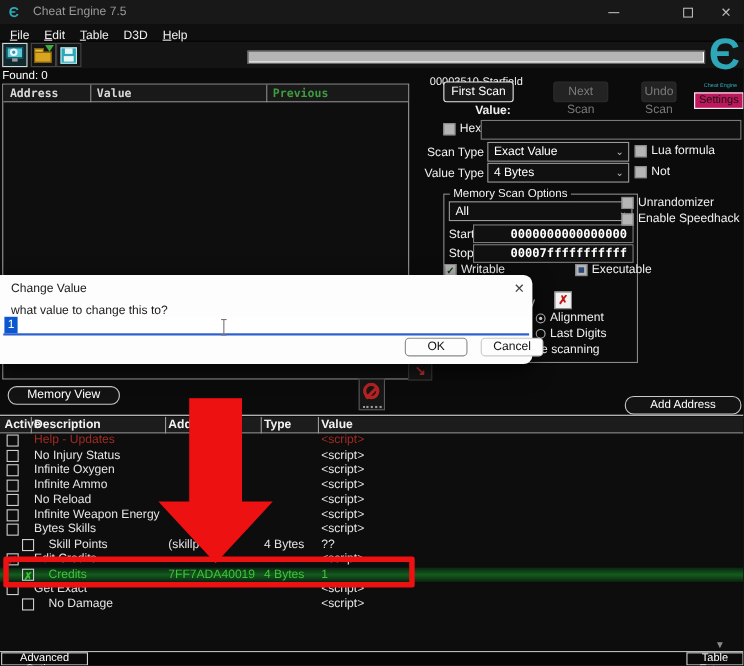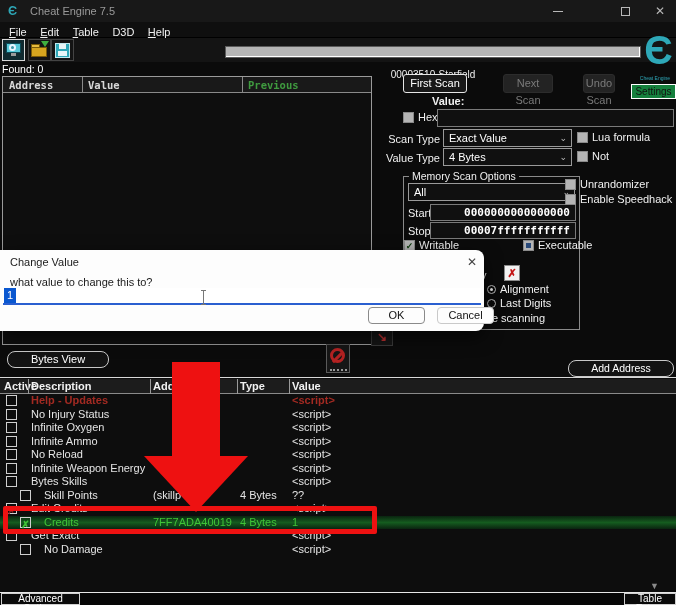--- a/index.html
+++ b/index.html
@@ -33,21 +33,21 @@
   .folder-flap { left:2px; top:4px; width:9px; height:4px; background:#e8bc3e; border:1px solid #7a5a08; }
   .folder-arrow { left:12px; top:1px; width:0; height:0; border-left:4px solid transparent; border-right:4px solid transparent; border-top:6px solid #3fae3f; }
   .floppy { left:3px; top:3px; width:15px; height:15px; background:#2ea8b8; border:1px solid #bfe8ee; }
   .floppy-shutter { left:7px; top:4px; width:7px; height:5px; background:#e8f6f8; }
   .floppy-label { left:6px; top:11px; width:9px; height:5px; background:#e8f6f8; }
 
   .process-label { left:225px; top:33px; width:416px; text-align:center; font-size:10px; color:#efefef;margin-top:36px; }
   .progressbar { left:225px; top:46px; width:416px; height:12px; background:#b5b5b5; border:1px solid #5a5a5a; box-shadow:inset -1px -1px 0 #fff; }
   .big-logo { left:641px; top:26px; width:35px; height:50px; font-size:40px; line-height:48px; font-weight:bold; color:#2ea8b8; text-align:center; }
   .logo-caption { left:634px; top:75px; width:42px; font-size:5px; color:#2ea8b8; text-align:center; }
-  .settings-btn { left:631px; top:84px; width:45px; height:15px; background:#15803d; border:1px solid #fff; color:#111; font-size:10px; text-align:center; line-height:13px; }
+  .settings-btn { left:631px; top:84px; width:45px; height:15px; background:#be185d; border:1px solid #fff; color:#111; font-size:10px; text-align:center; line-height:13px; }
 
   .found-label { left:2px; top:63px; font-size:10.5px; color:#fff; }
 
   
   .found-list { left:2px; top:76px; width:370px; height:269px; background:#0e0e0e; border:1px solid #9a9a9a; }
   .found-header { left:0; top:0; width:368px; height:16px; background:#191919; border-bottom:1px solid #8a8a8a;
                   font-family:"DejaVu Sans Mono", monospace; font-size:10.5px; font-weight:bold; color:#d8d8d8; }
   .fh-sep { top:0; width:1px; height:16px; background:#8a8a8a; }
   .red-arrow-btn { left:371px; top:329px; width:22px; height:17px; background:#161616; border:1px solid #3a3a3a;
                    color:#c03030; font-size:12px; font-weight:bold; line-height:15px; text-align:center; }
@@ -119,21 +119,21 @@
   .th { position:absolute; top:1px; }
   .th-sep { position:absolute; top:0; width:1px; height:15px; background:#9a9a9a; }
   .tbody { position:absolute; left:0; top:16px; width:676px; }
   .trow { position:relative; height:13.5px; font-size:11px; font-weight:500; color:#e4e4e4; }
   .trow span { position:absolute; line-height:13.5px; white-space:nowrap; }
   .c-cb { left:6px; top:1px; width:11px; height:11px; border:1px solid #cfcfcf; background:transparent;
           font-size:10px; line-height:10px; text-align:center; color:#8d1d1d; font-weight:bold; }
   .trow.indent .c-cb { left:20px; }
   .c-desc { left:31px; } .trow.indent .c-desc { left:44px; }
   .c-addr { left:153px; } .c-type { left:240px; } .c-val { left:292px; }
-  .trow.red, .trow.red .c-val { color:#a22a22;font-weight:bold; }
+  .trow.red, .trow.red .c-val { color:#a22a22; }
   .trow.selected { background:linear-gradient(180deg,#0a2410 0%, #155c1f 50%, #0a2410 100%); }
   .trow.selected span { color:#3fc437; }
   .scroll-down { left:650px; top:581px; color:#8a8a8a; font-size:9px; }
 
   
   .bottom-line { left:0; top:592px; width:676px; height:1px; background:#e6e6e6; }
   .bottombar { left:0; top:593px; width:676px; height:12px; background:#060606; }
   .adv-btn { left:1px; top:593px; width:79px; height:12px; border:1px solid #d0d0d0; font-size:10px; line-height:10px; text-align:center; color:#fff; background:#0a0a0a; }
   .extras-btn { left:624px; top:593px; width:52px; height:12px; border:1px solid #d0d0d0; font-size:10px; line-height:10px; text-align:center; color:#fff; background:#0a0a0a; }
 
@@ -264,21 +264,21 @@
   <div class="abs lbl speed-label">Enable Speedhack</div>
 
   <div class="abs lbl frag-y">y</div>
   <div class="abs redx-box">✗</div>
   <div class="radio on align-radio"></div>
   <div class="abs lbl align-label">Alignment</div>
   <div class="radio lastd-radio"></div>
   <div class="abs lbl lastd-label">Last Digits</div>
   <div class="abs lbl frag-scanning">ile scanning</div>
 
-  <div class="abs pill-btn memview-btn">Bytes View</div>
+  <div class="abs pill-btn memview-btn">Memory View</div>
   <div class="abs noentry-box">
     <div class="noentry-circle"></div>
     <div class="noentry-dots"></div>
   </div>
   <div class="abs pill-btn addaddr-btn">Add Address Manually</div>
 
   <div class="abs table-wrap">
     <div class="thead">
       <span class="th" style="left:4px;">Active</span>
       <span class="th" style="left:31px;">Description</span>

